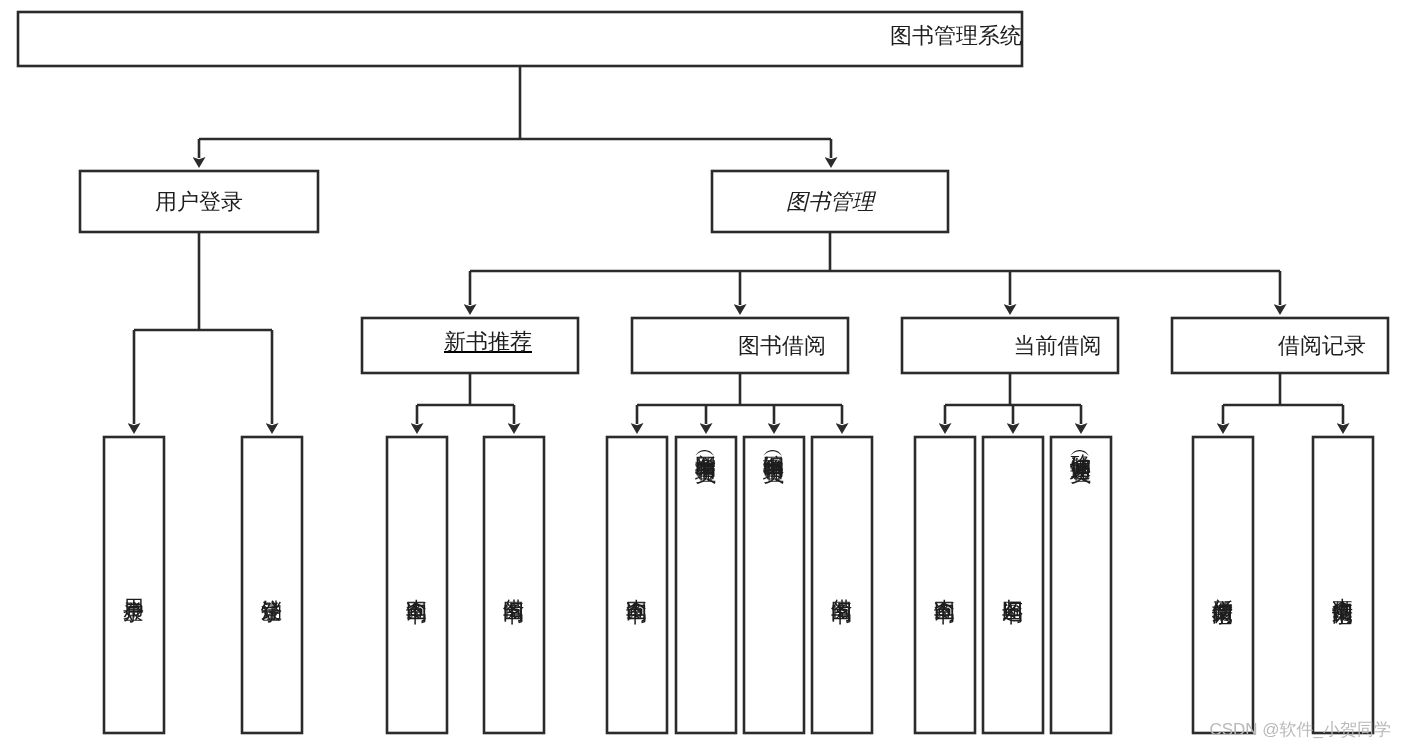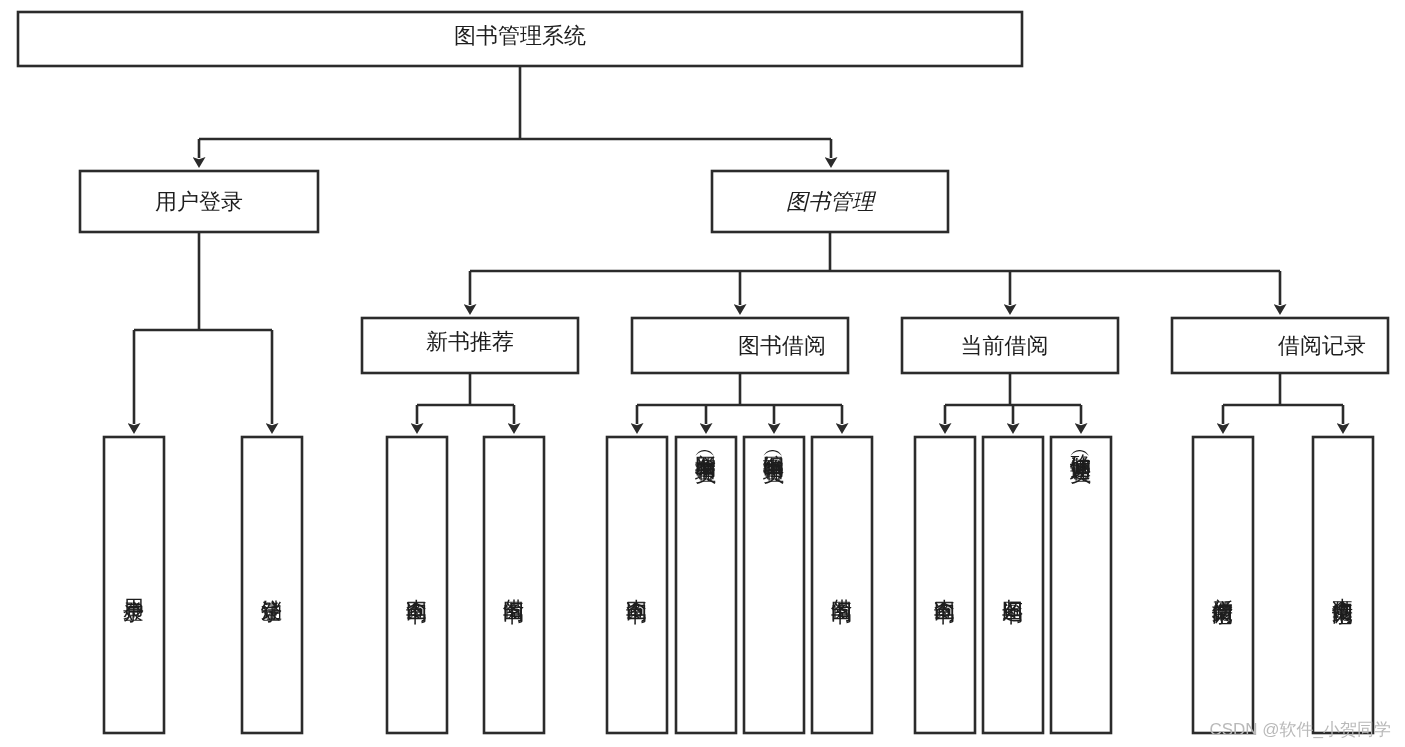--- a/index.html
+++ b/index.html
@@ -166,38 +166,38 @@
     <rect class="node-rect" x="676" y="437" width="60" height="296"></rect>
     <rect class="node-rect" x="744" y="437" width="60" height="296"></rect>
     <rect class="node-rect" x="812" y="437" width="60" height="296"></rect>
     <rect class="node-rect" x="915" y="437" width="60" height="296"></rect>
     <rect class="node-rect" x="983" y="437" width="60" height="296"></rect>
     <rect class="node-rect" x="1051" y="437" width="60" height="296"></rect>
     <rect class="node-rect" x="1193" y="437" width="60" height="296"></rect>
     <rect class="node-rect" x="1313" y="437" width="60" height="296"></rect>
   </svg>
 
-  <div class="hlabel-wrap" style="left:18px; top:12px; width:1004px; height:47px;">
+  <div class="hlabel-wrap" style="left:18px; top:12px; width:1004px; height:47px;justify-content:flex-end;">
     <span class="hlabel-text">图书管理系统</span>
   </div>
 
   <div class="hlabel-wrap" style="left:80px; top:171px; width:238px; height:61px;">
     <span class="hlabel-text">用户登录</span>
   </div>
   <div class="hlabel-wrap" style="left:712px; top:171px; width:236px; height:61px;font-style:italic;">
     <span class="hlabel-text">图书管理</span>
   </div>
 
-  <div class="hlabel-wrap" style="left:362px; top:318px; width:216px; height:48px;">
+  <div class="hlabel-wrap" style="left:380px; top:318px; width:216px; height:48px;text-decoration:underline;">
     <span class="hlabel-text">新书推荐</span>
   </div>
   <div class="hlabel-wrap" style="left:632px; top:318px; width:216px; height:55px;padding-left:42px;">
     <span class="hlabel-text">图书借阅</span>
   </div>
-  <div class="hlabel-wrap" style="left:902px; top:318px; width:205px; height:55px;">
+  <div class="hlabel-wrap" style="left:955px; top:318px; width:205px; height:55px;">
     <span class="hlabel-text">当前借阅</span>
   </div>
   <div class="hlabel-wrap" style="left:1172px; top:318px; width:216px; height:55px;padding-left:42px;">
     <span class="hlabel-text">借阅记录</span>
   </div>
 
   <div class="vlabel-wrap" style="left:104px; top:437px; width:60px; height:296px;">
     <span class="vlabel-text">用户登录</span>
   </div>
   <div class="vlabel-wrap" style="left:242px; top:437px; width:60px; height:296px;">

